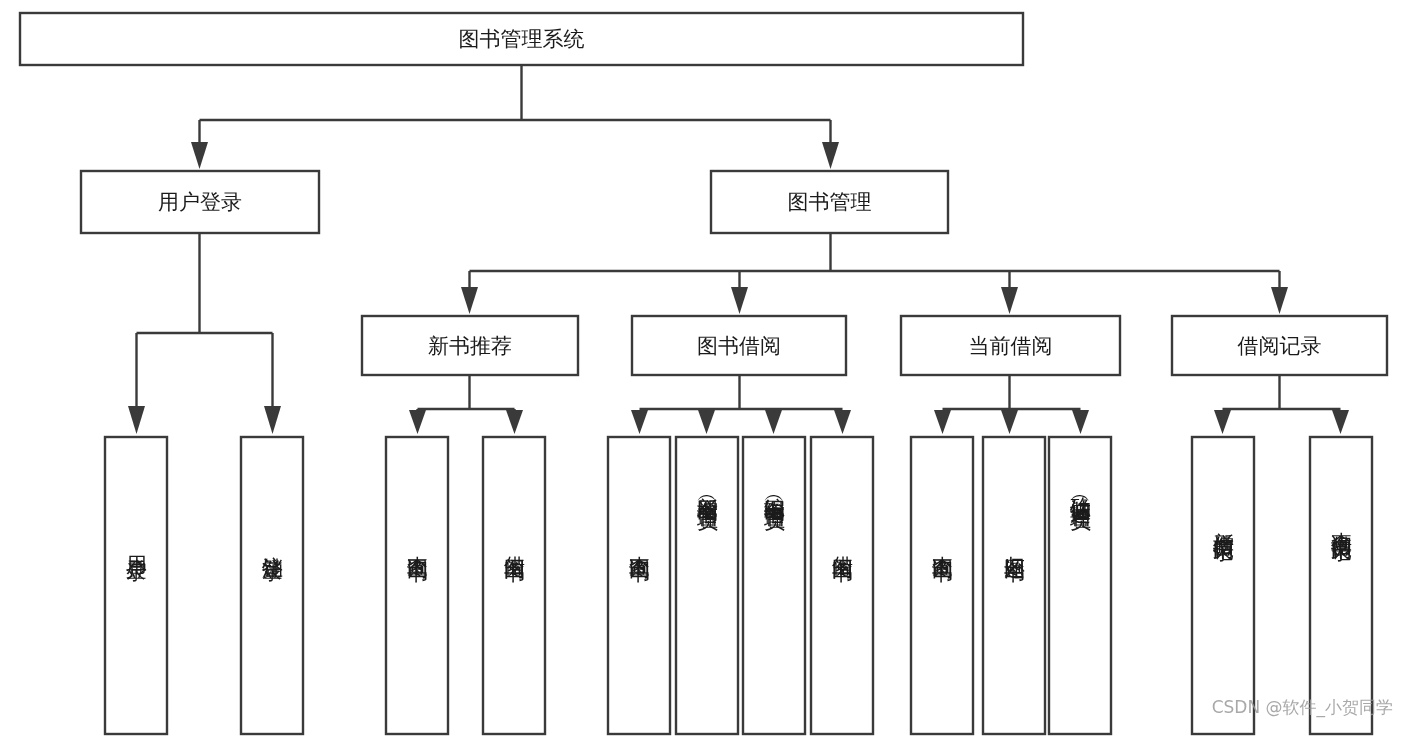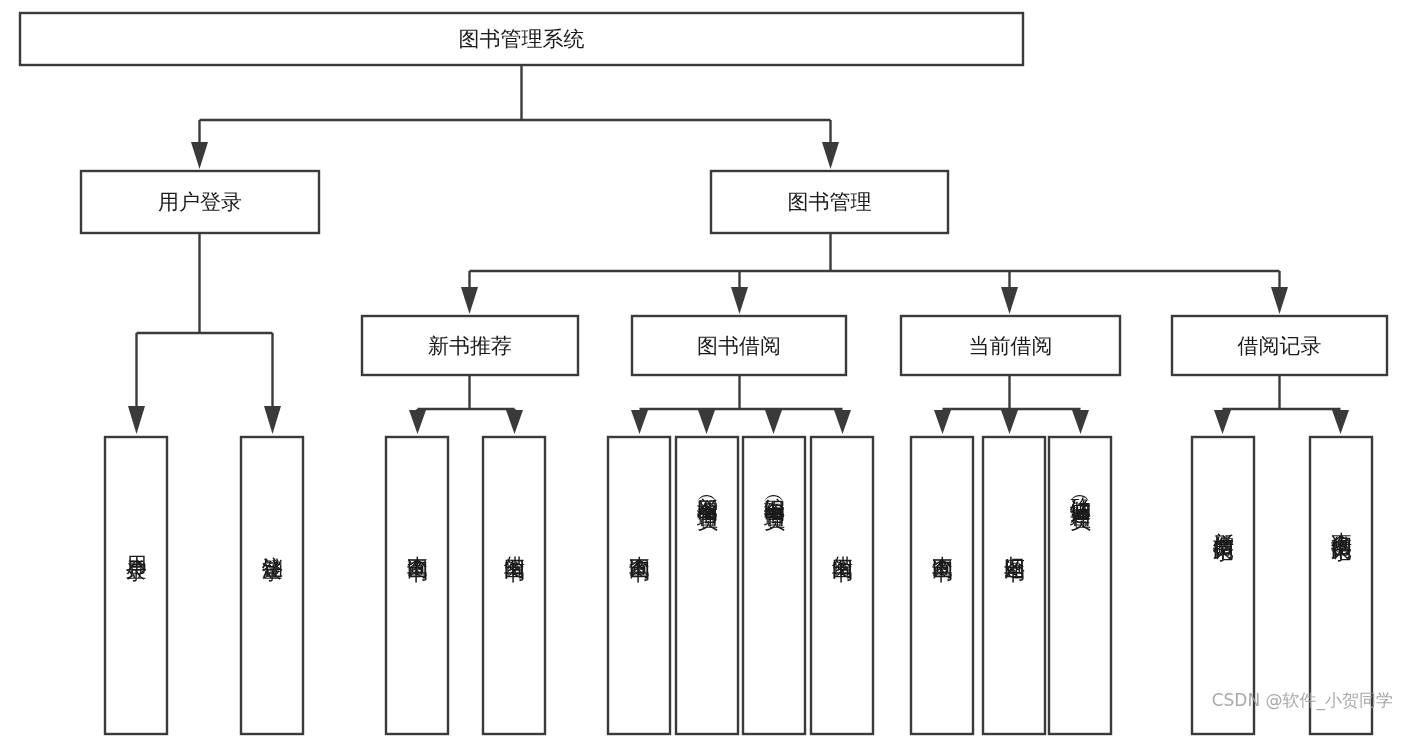--- a/index.html
+++ b/index.html
@@ -70,21 +70,21 @@
     font-size: 21px;
     line-height: 1.18;
     color: #1b1b1b;
     letter-spacing: 2px;
     white-space: nowrap;
     text-align: center;
   }
   .watermark {
     position: absolute;
     right: 12px;
-    bottom: 16px;
+    bottom: 9px;
     font-family: "DejaVu Sans", "Liberation Sans", sans-serif;
     font-size: 17px;
     color: #9a9a9a;
     opacity: 0.85;
     white-space: nowrap;
     user-select: none;
   }
 </style>
 </head>
 <body>

